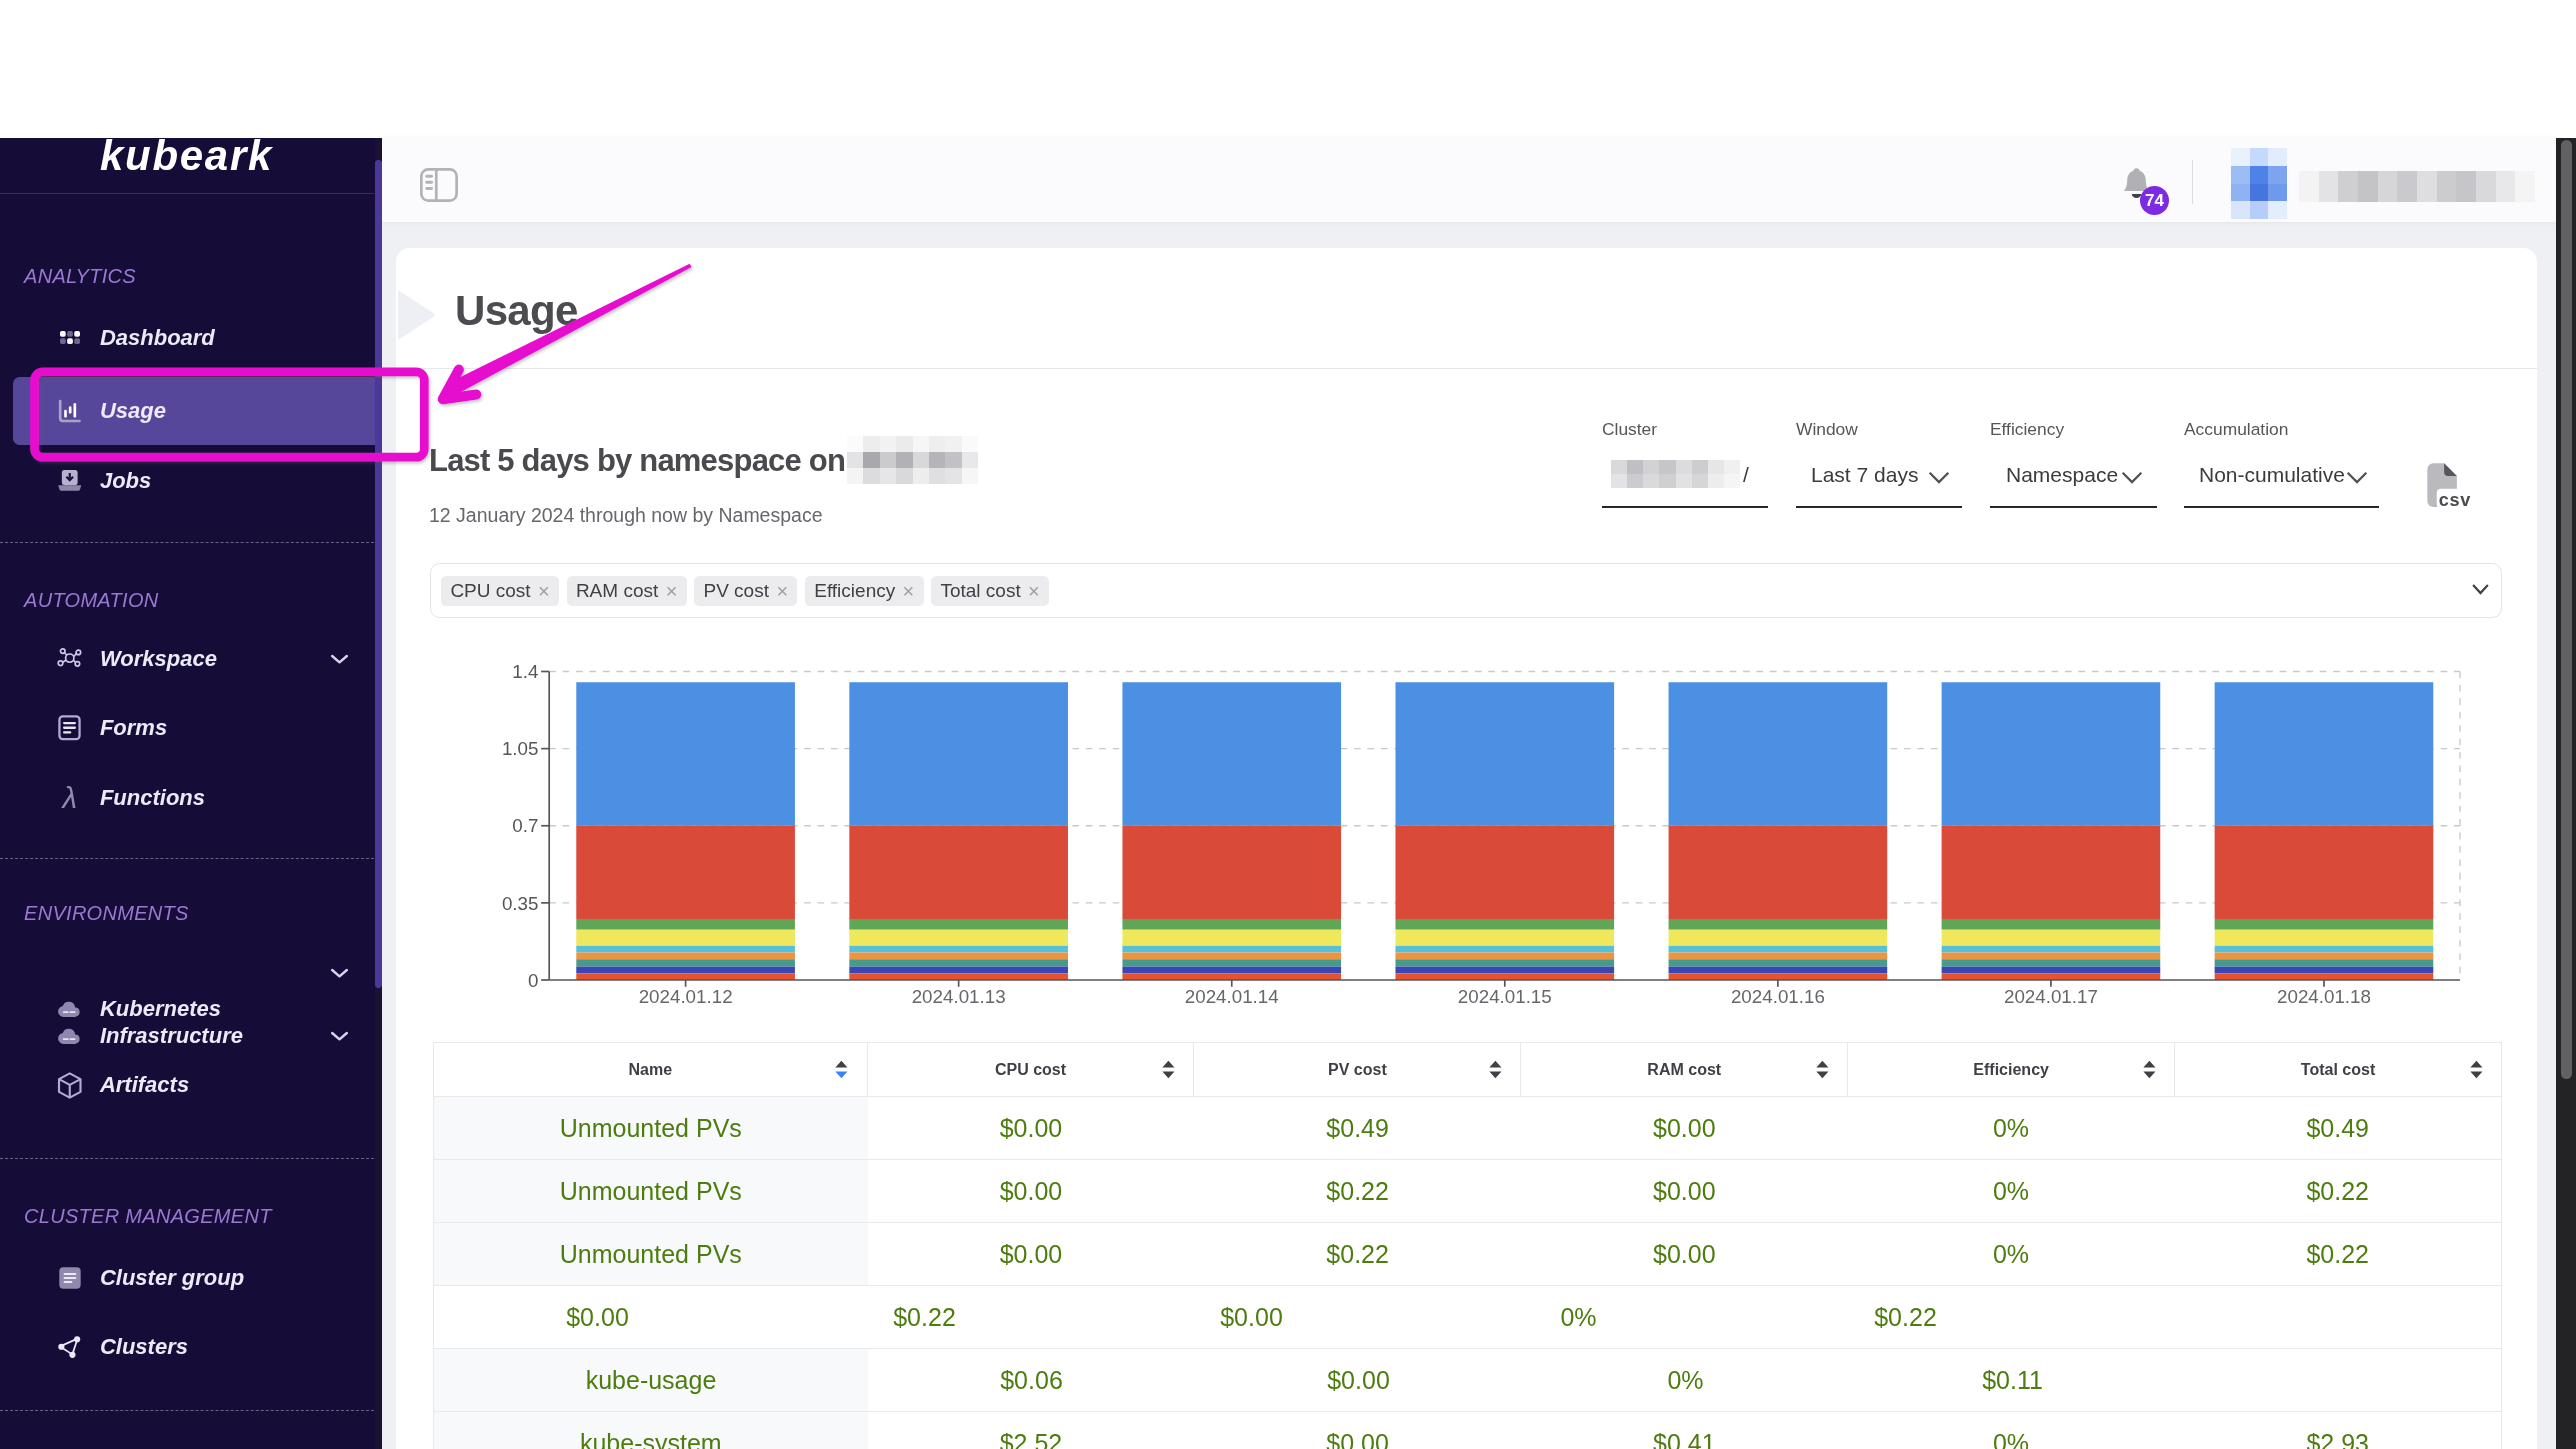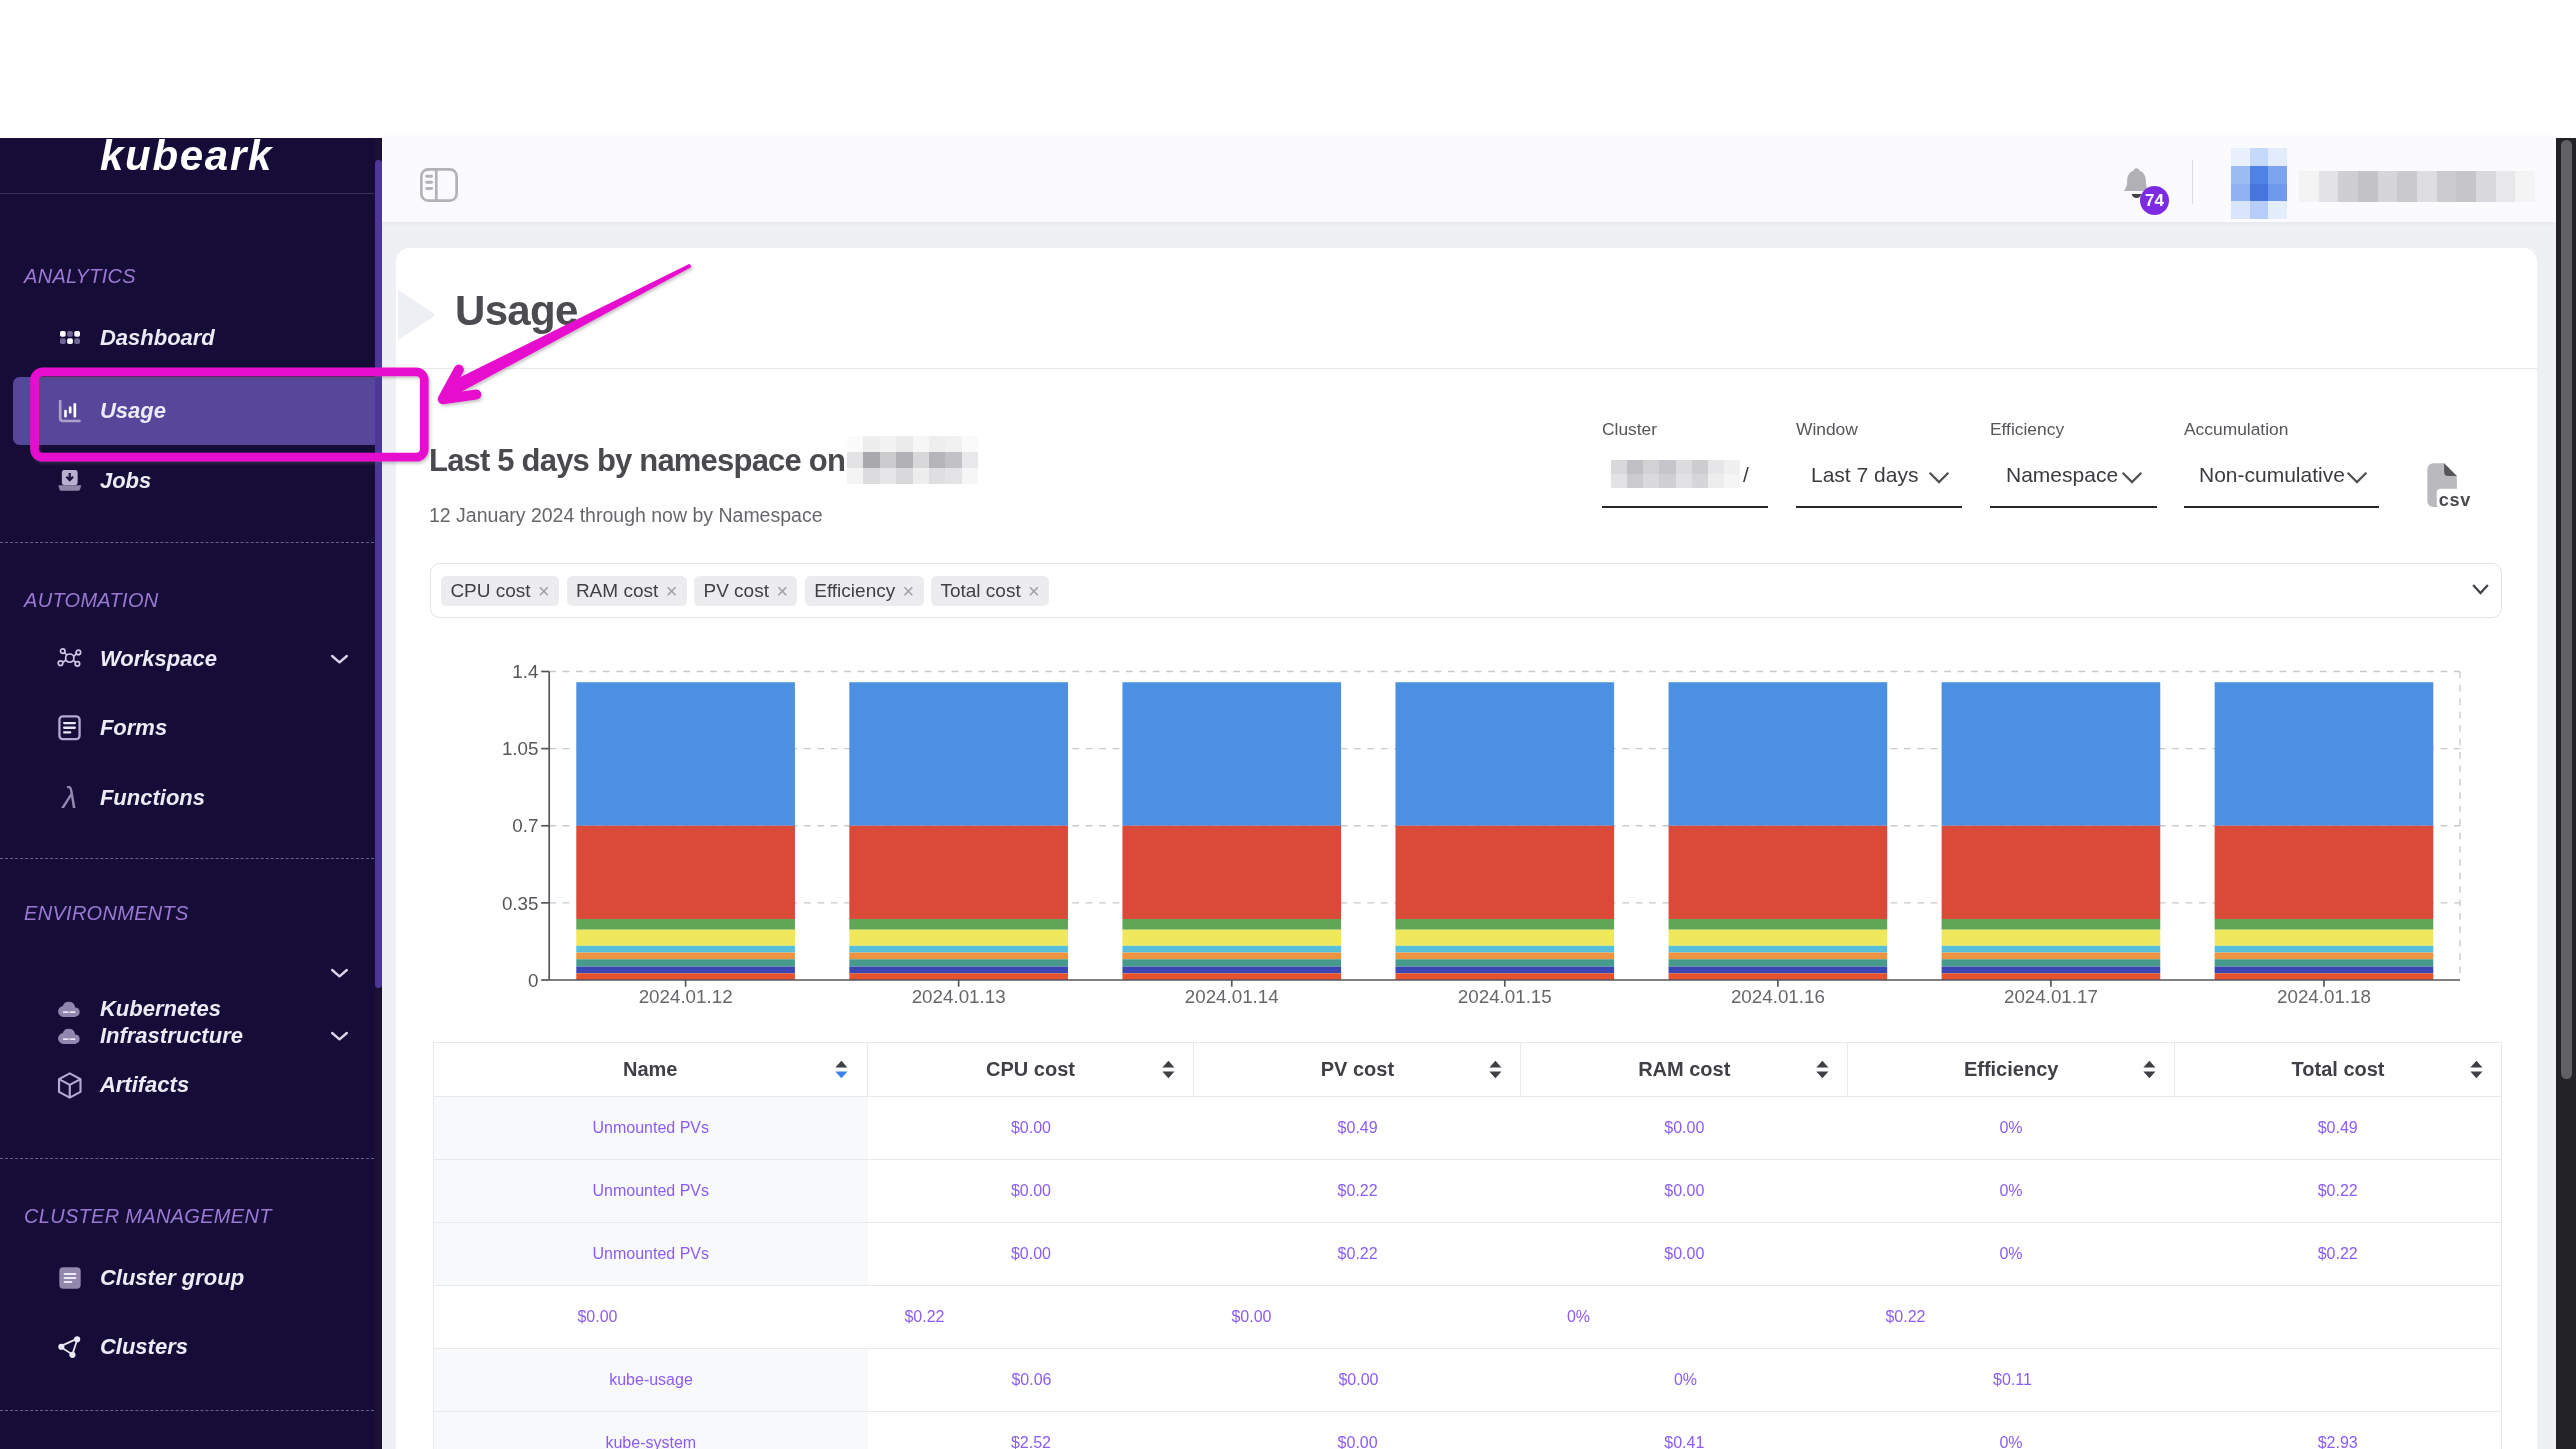--- a/index.html
+++ b/index.html
@@ -40,23 +40,23 @@
 
 #tagbox { position:absolute; left:430px; top:563px; width:2072px; height:55px; border:1.3px solid #e3e3e7; border-radius:9.4px; }
 #tags { position:absolute; left:441px; top:576px; display:flex; gap:7.4px; }
 .pill { display:flex; align-items:center; height:29.5px; background:#ececef; border-radius:5.4px; padding:0 9.4px; font-size:19px; color:#3f3f46; }
 .pill .x { color:#9d9da6; margin-left:7.4px; font-size:20px; line-height:1; }
 
 
 #table { position:absolute; left:433px; top:1042px; width:2069px; border:1.3px solid #e7e9ec; border-bottom:none; background:#fff; }
 .trow { display:flex; border-bottom:1.3px solid #e7e9ec; }
 .trow:last-child { border-bottom:none; }
-.hcell { position:relative; display:flex; align-items:center; justify-content:center; height:53px; font-size:20px; font-weight:700; color:#3f3f46; }
+.hcell { position:relative; display:flex; align-items:center; justify-content:center; height:53px; font-size:16px; font-weight:700; color:#3f3f46; }
 .hcell svg { position:absolute; right:17.4px; top:50%; margin-top:-9.4px; }
-.ccell { display:flex; align-items:center; justify-content:center; height:62px; font-size:16px; color:#8b5cf6; }
+.ccell { display:flex; align-items:center; justify-content:center; height:62px; font-size:25px; color:#4d7c0f; }
 .cname { background:#f7f9fb; }
 .w0 { width:434px; } .wn { width:327px; }
 .hdiv { width:0; border-right:1.3px solid #e7e9ec; height:53px; }
 
 
 .mosaic { position:absolute; display:grid; }
 .mosaic div { width:100%; height:100%; }
 
 
 #oss { position:absolute; left:2556px; top:138px; width:20px; height:1311px; background:#232326; }

